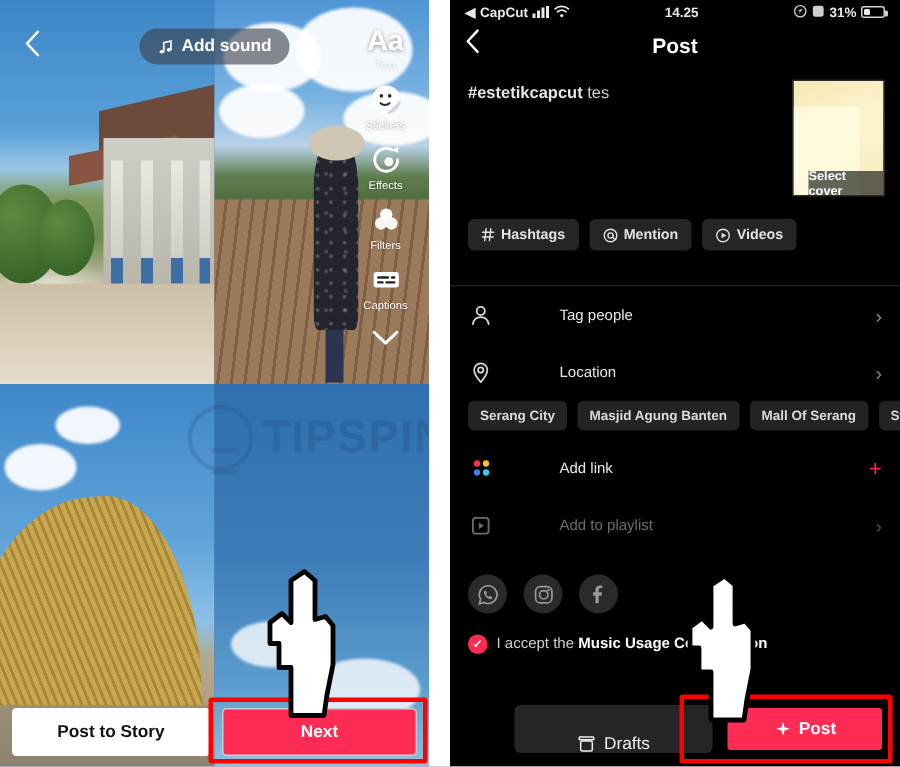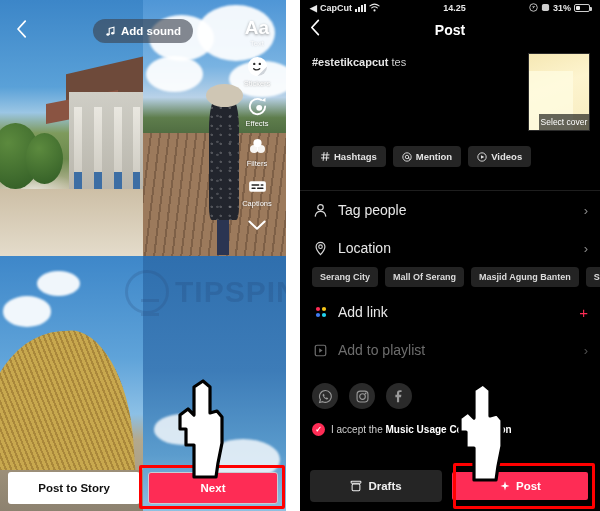--- a/index.html
+++ b/index.html
@@ -215,39 +215,39 @@
     background: linear-gradient(160deg,#f6e8b4 0%, #fdf4cf 42%, #f7ecbf 100%);
     border:1px solid #2b2b2b; overflow:hidden;
   }
   .cover-box .inner{
     position:absolute; left:0; top:22%; width:74%; height:78%;
     background: rgba(255,252,225,.75);
   }
   .cover-label{
     position:absolute; left:10px; right:0; bottom:0; height:16px;
     background: rgba(40,40,36,.72);
-    color:#fff; font-size:8.5px; font-weight:400;
+    color:#fff; font-size:8.5px; font-weight:700;
     display:flex; align-items:center; justify-content:center;
   }
 
   .chip-row{ display:flex; gap:7px; padding:11px 12px; margin-top:-2px; }
   .chip{
     height:21px; padding:0 9px; border-radius:4px; background:#252525;
     color:#e3e3e3; font-size:9.5px; font-weight:600;
     display:flex; align-items:center; gap:4px;
   }
 
   .divider{ height:1px; background:#1e1e1e; margin:12px 0 0 0; }
 
   .row{
     height:38px; display:flex; align-items:center; padding:0 12px; gap:9px;
     position:relative;
   }
   .row .ic{ width:17px; height:17px; display:flex; align-items:center; justify-content:center; color:#d6d6d6; }
-  .row .lb{ font-size:14px; color:#e8e8e8; flex:1; }
+  .row .lb{ font-size:10px; color:#e8e8e8; flex:1;margin-left:35px; }
   .row .ch{ color:#8a8a8a; font-size:13px; font-weight:300; }
   .row.dim .lb{ color:#6d6d6d; }
   .row.dim .ic{ color:#6d6d6d; }
   .row.dim .ch{ color:#4f4f4f; }
   .plus{ color:#fe2c55; font-size:15px; font-weight:400; }
 
   .loc-row{ display:flex; gap:7px; padding:0 12px 6px 12px; overflow:hidden; }
   .loc-chip{
     height:20px; padding:0 8px; border-radius:4px; background:#232323;
     color:#dcdcdc; font-size:9px; font-weight:600; white-space:nowrap;
@@ -270,22 +270,22 @@
     color:#fff; font-size:8px; font-weight:800;
   }
   .accept-row b{ color:#fff; font-weight:700; }
 
   .r-bottom{
     position:absolute; left:0; right:0; bottom:8px; height:34px;
     display:flex; align-items:center; gap:8px; padding:0 10px;
   }
   .btn-drafts{
     flex:0 0 132px; height:32px; border-radius:4px; background:#252525;
-    color:#f0f0f0; font-size:11.5px; font-weight:700;
-    display:flex; align-items:center; justify-content:center; gap:6px;
+    color:#f0f0f0; font-size:11.5px; font-weight:400;
+    display:flex; align-items:flex-end; justify-content:center; gap:6px;margin-left:33px;
   }
   .btn-post{
     flex:1; height:32px; border-radius:4px; background:#fe2c55;
     color:#fff; font-size:11.5px; font-weight:700;
     display:flex; align-items:center; justify-content:center; gap:5px;
     border:2px solid #000;
   }
   .hl-post{
     position:absolute; right:5px; bottom:2px; width:142px; height:46px;
     border:3px solid #ff0000; border-radius:2px; pointer-events:none;
@@ -538,22 +538,22 @@
           <path d="M8 1.4c2.6 0 4.7 2.1 4.7 4.7 0 3.4-4.7 8.5-4.7 8.5S3.3 9.5 3.3 6.1C3.3 3.5 5.4 1.4 8 1.4z" fill="none" stroke="#d6d6d6" stroke-width="1.25"></path>
           <circle cx="8" cy="6.1" r="1.9" fill="none" stroke="#d6d6d6" stroke-width="1.25"></circle>
         </svg>
       </span>
       <span class="lb">Location</span>
       <span class="ch">›</span>
     </div>
 
     <div class="loc-row">
       <div class="loc-chip">Serang City</div>
+      <div class="loc-chip">Masjid Agung Banten</div>
       <div class="loc-chip">Mall Of Serang</div>
-      <div class="loc-chip">Masjid Agung Banten</div>
       <div class="loc-chip">Stadion Banten</div>
     </div>
 
     <div class="row">
       <span class="ic">
         <svg width="14" height="14" viewBox="0 0 14 14">
           <circle cx="4" cy="4" r="2.1" fill="#fe2c55"></circle>
           <circle cx="10" cy="4" r="2.1" fill="#f5c518"></circle>
           <circle cx="4" cy="10" r="2.1" fill="#3f7bf0"></circle>
           <circle cx="10" cy="10" r="2.1" fill="#22d3ee"></circle>

